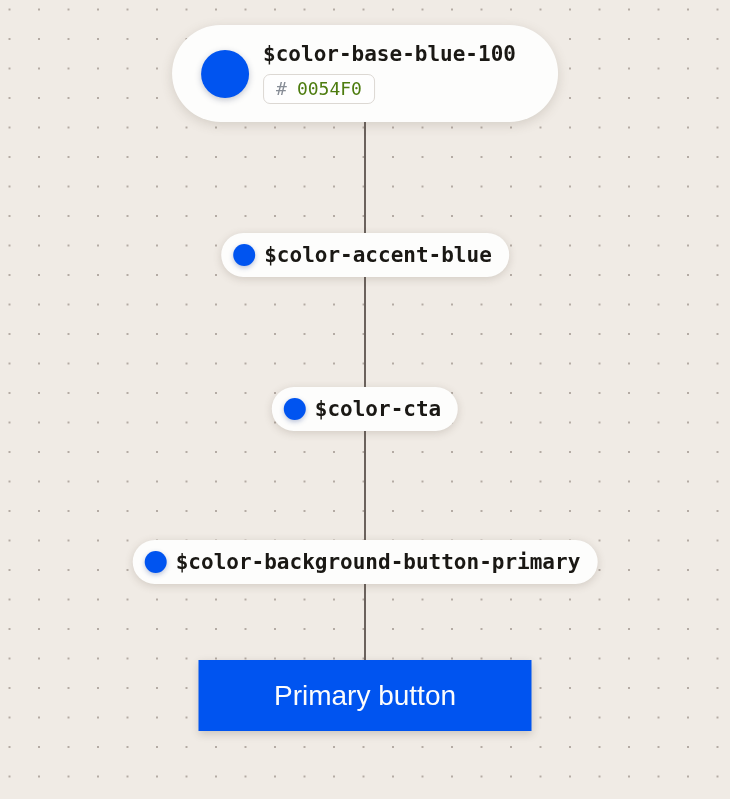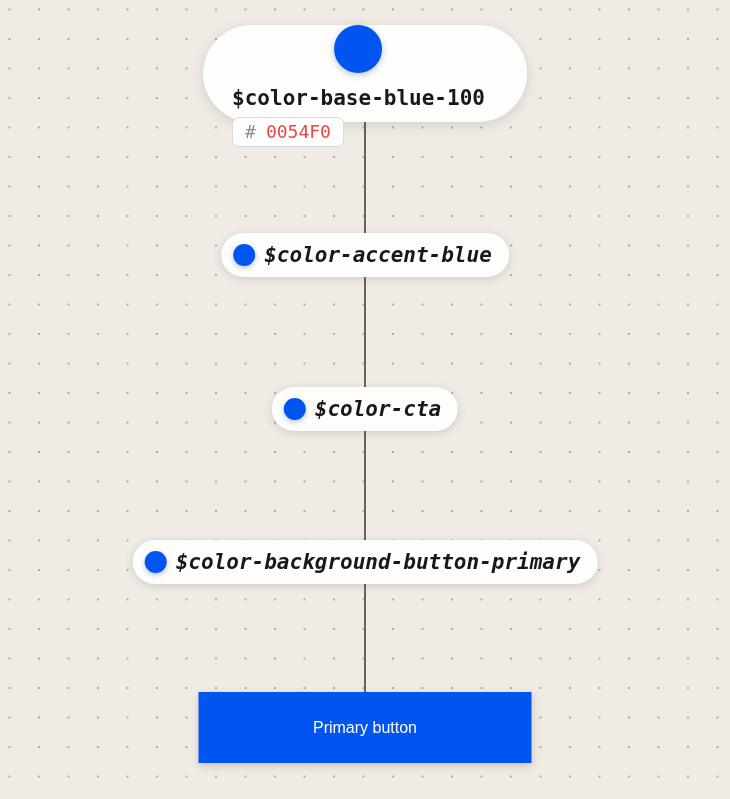--- a/index.html
+++ b/index.html
@@ -43,21 +43,20 @@
     height: 97px;
     width: fit-content;
     background: #fdfdfc;
     border-radius: 48.5px;
     box-shadow: 0 3px 12px rgba(90, 75, 60, 0.18);
     display: flex;
     align-items: center;
     gap: 14px;
     padding: 0 42px 0 29px;
     z-index: 2;
-    flex-direction: column;
   }
 
   .swatch-lg {
     width: 48px;
     height: 48px;
     border-radius: 50%;
     background: #0054F0;
     box-shadow: 0 2px 6px rgba(40, 50, 90, 0.28);
     flex: none;
   }
@@ -83,38 +82,37 @@
     gap: 10px;
     background: #fefefe;
     border: 1px solid #dcd8d3;
     border-radius: 7px;
     padding: 3px 12px;
     font-size: 18px;
     line-height: 22px;
   }
 
   .hex-hash { color: #878d96; }
-  .hex-value { color: #ef4444; font-weight: 500; }
+  .hex-value { color: #4d7c0f; font-weight: 500; }
 
   
   .pill {
     position: absolute;
     left: 50%;
     transform: translateX(-50%);
     height: 44px;
     width: fit-content;
     background: #fdfdfc;
     border-radius: 22px;
     box-shadow: 0 2px 9px rgba(90, 75, 60, 0.2);
     display: flex;
     align-items: center;
     gap: 9px;
     padding: 0 17px 0 12px;
     z-index: 2;
-    font-style: italic;
   }
 
   .pill-1 { top: 233px; }
   .pill-2 { top: 387px; }
   .pill-3 { top: 540px; }
 
   .swatch-sm {
     width: 22px;
     height: 22px;
     border-radius: 50%;
@@ -127,31 +125,31 @@
     font-size: 21px;
     font-weight: bold;
     color: #1a1814;
     white-space: nowrap;
     line-height: 1;
   }
 
   
   .primary-button {
     position: absolute;
-    top: 692px;
+    top: 660px;
     left: 50%;
     transform: translateX(-50%);
     width: 333px;
     height: 71px;
     background: #0054F0;
     border: none;
     border-radius: 0;
     color: #fcfcfc;
     font-family: "Liberation Sans", sans-serif;
-    font-size: 16px;
+    font-size: 28px;
     font-weight: 400;
     display: flex;
     align-items: center;
     justify-content: center;
     box-shadow: 0 3px 8px rgba(70, 58, 48, 0.22);
     cursor: pointer;
     z-index: 2;
   }
 </style>
 </head>

